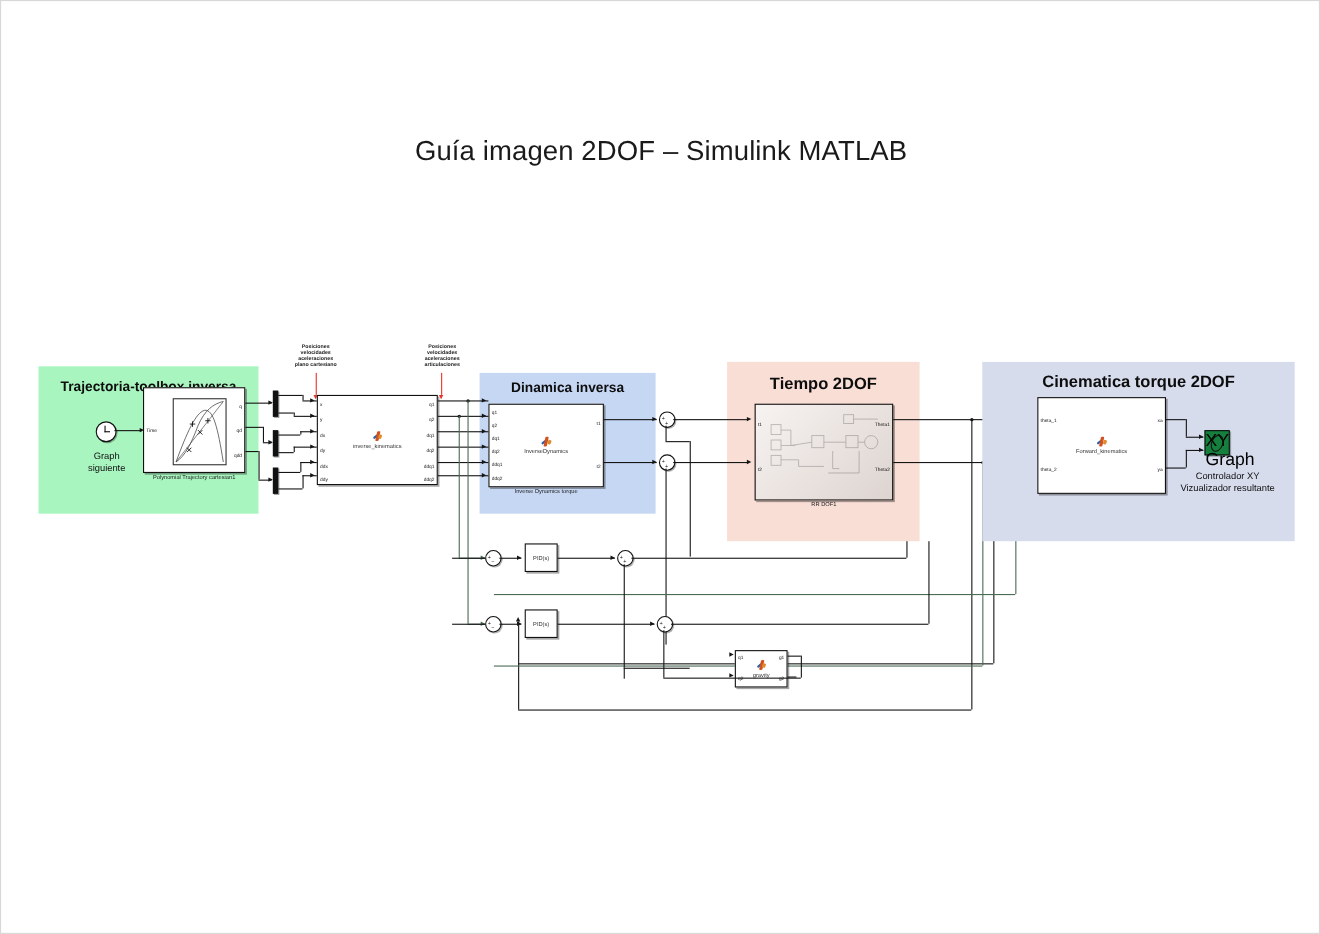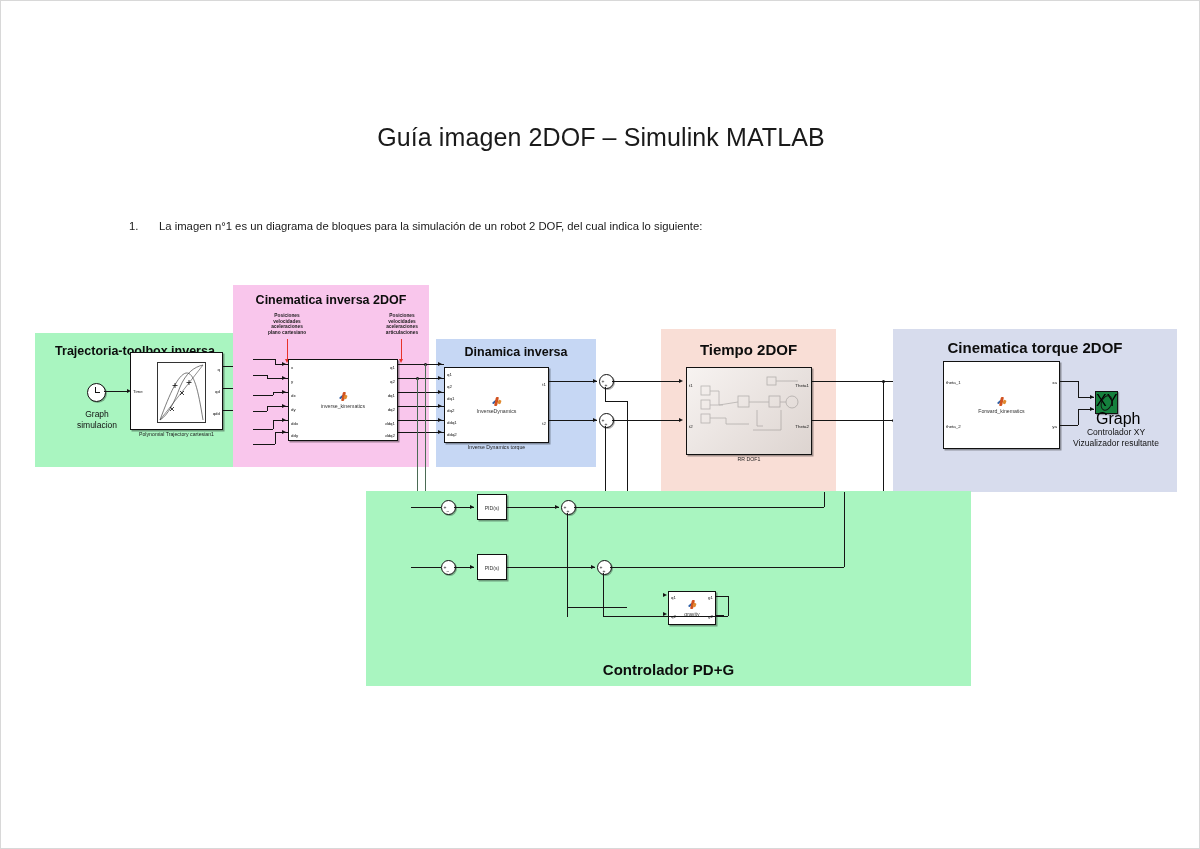--- a/index.html
+++ b/index.html
@@ -67,33 +67,30 @@
   .rrbg{position:absolute;left:6px;top:6px;right:6px;bottom:10px;opacity:.30;}
   .plotbox{position:absolute;border:1px solid #333;}
 </style>
 </head>
 <body>
 
 <div class="page">
 
   <div class="doc-title">Guía imagen 2DOF – Simulink MATLAB</div>
 
-  <div class="para">
-    <span class="num">1.</span><span>La imagen n°1 es un diagrama de bloques para la simulación de un robot 2 DOF, del cual indica lo siguiente:</span>
-  </div>
 
   <div class="diagram">
 
     <div class="region" style="left:4px;top:54px;width:200px;height:134px;background:#a9f5c0;">
       <div class="region-title" style="top:11px;font-size:12.5px;">Trajectoria-toolbox inversa</div>
     </div>
     <div class="clock" style="left:56px;top:104px;"></div>
     <div class="cap" style="left:26px;top:130px;width:80px;">
       <div>Graph</div>
-      <div>simulacion</div>
+      <div>siguiente</div>
     </div>
     <div class="w wh" style="left:73px;top:112px;width:25px;"></div>
     <div class="arrow" style="left:96px;top:109.5px;"></div>
 
     <div class="blk" style="left:99px;top:73px;width:93px;height:78px;">
       <div class="port in" style="top:36px;">Time</div>
       <div class="port out" style="top:14px;">q</div>
       <div class="port out" style="top:36px;">qd</div>
       <div class="port out" style="top:58px;">qdd</div>
       <div class="plotbox" style="left:26px;top:9px;width:47px;height:59px;">
@@ -120,23 +117,20 @@
     <div class="arrow" style="left:213px;top:120.5px;"></div>
     <div class="w wh" style="left:192px;top:131px;width:12px;"></div>
     <div class="w wv" style="left:204px;top:131px;height:26px;"></div>
     <div class="w wh" style="left:204px;top:157px;width:12px;"></div>
     <div class="arrow" style="left:213px;top:154.5px;"></div>
 
     <div class="demux" style="left:217px;top:76px;height:24px;"></div>
     <div class="demux" style="left:217px;top:112px;height:24px;"></div>
     <div class="demux" style="left:217px;top:146px;height:24px;"></div>
 
-    <div class="region" style="left:202px;top:6px;width:196px;height:182px;background:#f9c6ec;">
-      <div class="region-title" style="top:8px;font-size:12.5px;">Cinematica inversa 2DOF</div>
-    </div>
 
     <div class="annot" style="left:226px;top:34px;width:60px;">
       <div>Posiciones</div>
       <div>velocidades</div>
       <div>aceleraciones</div>
       <div>plano cartesiano</div>
     </div>
     <div class="redarrow" style="left:256px;top:60px;height:20px;"></div>
 
     <div class="annot" style="left:340px;top:34px;width:62px;">
@@ -350,23 +344,20 @@
 
     <div class="scope" style="left:1064px;top:112px;">
       <div class="ell"></div>
       <div class="blkname">XY Graph</div>
     </div>
     <div class="cap" style="left:1020px;top:148px;width:130px;">
       <div>Controlador XY</div>
       <div>Vizualizador resultante</div>
     </div>
 
-    <div class="region" style="left:335px;top:212px;width:605px;height:195px;background:#a9f5c0;">
-      <div class="region-title" style="bottom:8px;font-size:15px;">Controlador PD+G</div>
-    </div>
 
     <div class="w wh" style="left:380px;top:228px;width:30px;"></div>
     <div class="sum" style="left:410px;top:221px;">
       <span class="sgn-l">+</span>
       <span class="sgn-b">−</span>
     </div>
     <div class="w wh" style="left:423px;top:228px;width:20px;"></div>
     <div class="arrow" style="left:439px;top:225.5px;"></div>
     <div class="blk" style="left:446px;top:215px;width:30px;height:26px;">
       <div class="ctr">

